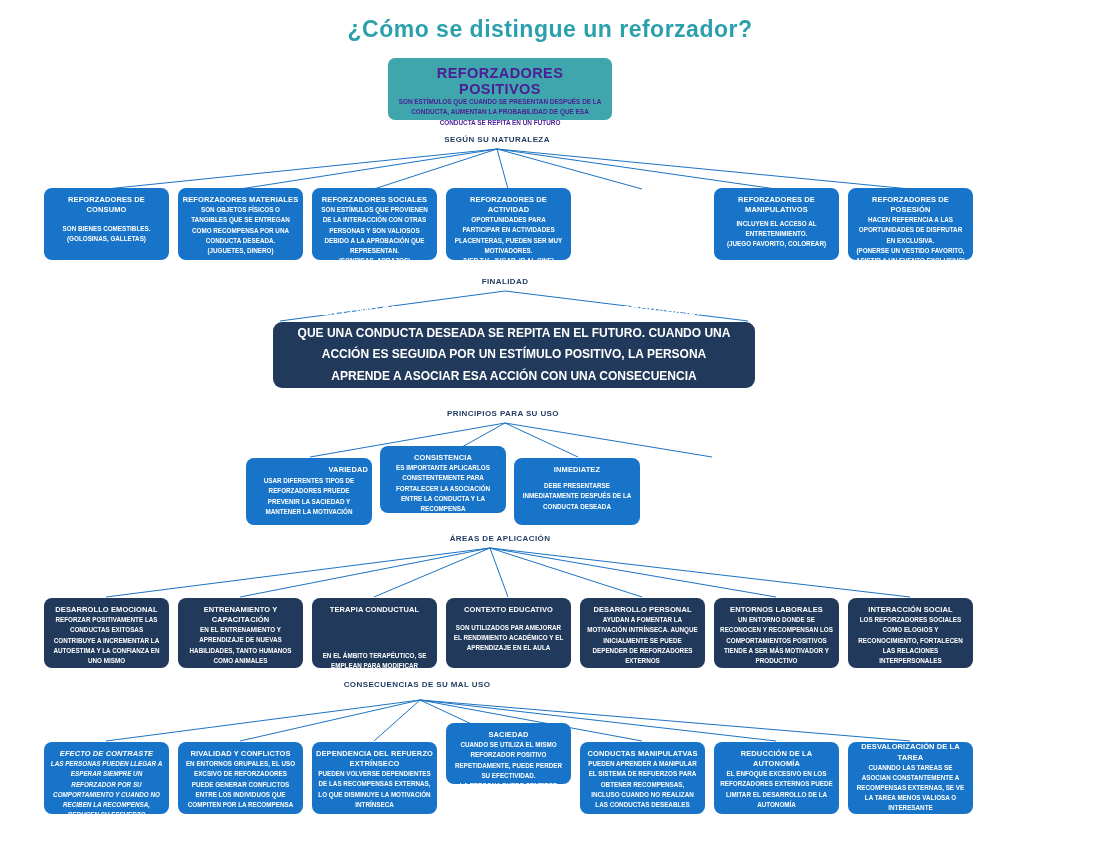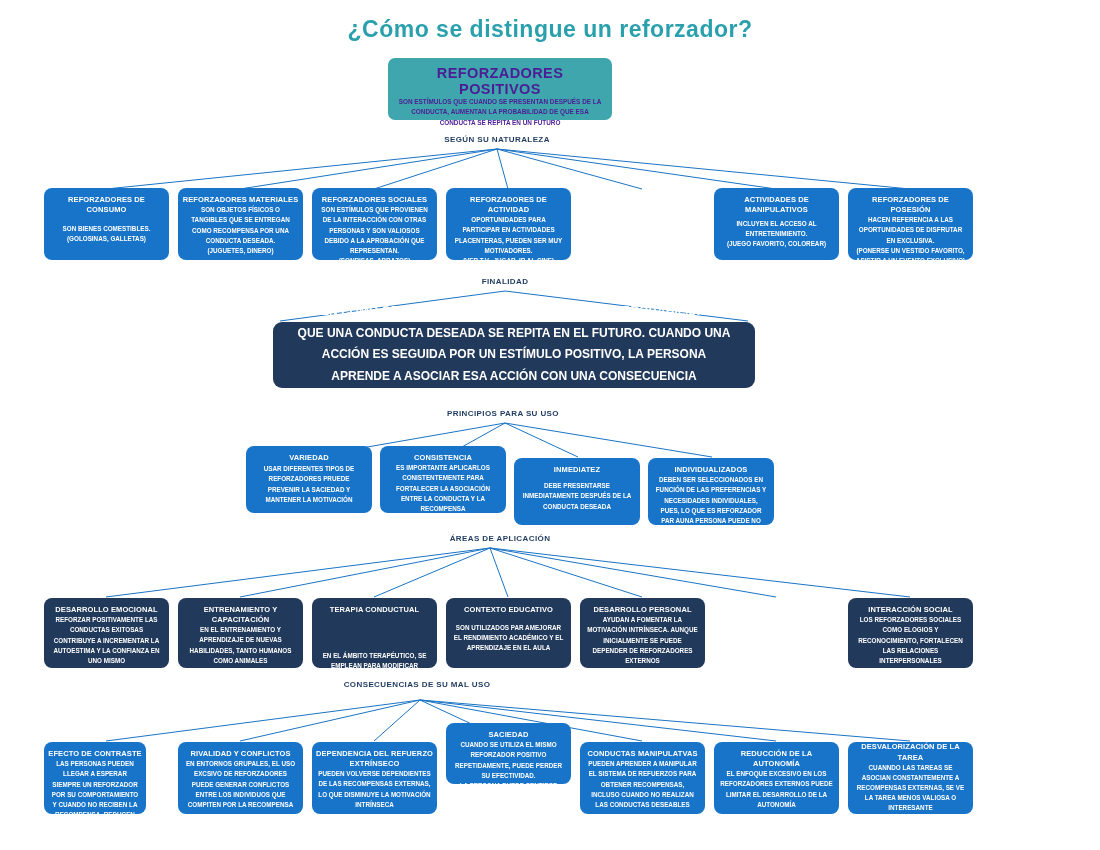--- a/index.html
+++ b/index.html
@@ -97,47 +97,43 @@
     <div class="hd">REFORZADORES SOCIALES</div>
     <div class="bd">SON ESTÍMULOS QUE PROVIENEN DE LA INTERACCIÓN CON OTRAS PERSONAS Y SON VALIOSOS DEBIDO A LA APROBACIÓN QUE REPRESENTAN.
 (SONRISAS, ABRAZOS)</div>
   </div>
   <div class="node blue" style="left:446px;top:188px;width:125px;height:72px;">
     <div class="hd">REFORZADORES DE ACTIVIDAD</div>
     <div class="bd">OPORTUNIDADES PARA PARTICIPAR EN ACTIVIDADES PLACENTERAS, PUEDEN SER MUY MOTIVADORES.
 (VER T.V., JUGAR, IR AL CINE)</div>
   </div>
   <div class="node blue" style="left:714px;top:188px;width:125px;height:72px;">
-    <div class="hd">ACTIVIDADES DE MANIPULATIVOS</div>
+    <div class="hd">REFORZADORES DE MANIPULATIVOS</div>
     <div class="bd">INCLUYEN EL ACCESO AL ENTRETENIMIENTO.
 (JUEGO FAVORITO, COLOREAR)</div>
   </div>
   <div class="node blue" style="left:848px;top:188px;width:125px;height:72px;">
     <div class="hd">REFORZADORES DE POSESIÓN</div>
     <div class="bd">HACEN REFERENCIA A LAS OPORTUNIDADES DE DISFRUTAR EN EXCLUSIVA.
 (PONERSE UN VESTIDO FAVORITO, ASISTIR A UN EVENTO EXCLUSIVO)</div>
   </div>
 
   <div class="finality">TIENEN COMO OBJETIVO PRINCIPAL INCREMENTAR LA PROBABILIDAD DE QUE UNA CONDUCTA DESEADA SE REPITA EN EL FUTURO. CUANDO UNA ACCIÓN ES SEGUIDA POR UN ESTÍMULO POSITIVO, LA PERSONA APRENDE A ASOCIAR ESA ACCIÓN CON UNA CONSECUENCIA FAVORABLE, LO QUE LA MOTIVA A REPETIRLA</div>
 
-  <div class="node blue" style="left:246px;top:446px;width:126px;height:67px;">
+  <div class="node blue" style="left:246px;top:458px;width:126px;height:67px;align-items:flex-end;">
     <div class="hd">VARIEDAD</div>
     <div class="bd">USAR DIFERENTES TIPOS DE REFORZADORES PRUEDE PREVENIR LA SACIEDAD Y MANTENER LA MOTIVACIÓN</div>
   </div>
   <div class="node blue" style="left:380px;top:446px;width:126px;height:67px;">
     <div class="hd">CONSISTENCIA</div>
     <div class="bd">ES IMPORTANTE APLICARLOS CONISTENTEMENTE PARA FORTALECER LA ASOCIACIÓN ENTRE LA CONDUCTA Y LA RECOMPENSA</div>
   </div>
   <div class="node blue" style="left:514px;top:458px;width:126px;height:67px;">
     <div class="hd">INMEDIATEZ</div>
     <div class="bd">DEBE PRESENTARSE INMEDIATAMENTE DESPUÉS DE LA CONDUCTA DESEADA</div>
-  </div>
-  <div class="node blue" style="left:648px;top:458px;width:126px;height:67px;">
-    <div class="hd">INDIVIDUALIZADOS</div>
-    <div class="bd">DEBEN SER SELECCIONADOS EN FUNCIÓN DE LAS PREFERENCIAS Y NECESIDADES INDIVIDUALES, PUES, LO QUE ES REFORZADOR PAR AUNA PERSONA PUEDE NO SERLO PARA OTRA</div>
   </div>
 
   <div class="node navy" style="left:44px;top:598px;width:125px;height:70px;">
     <div class="hd">DESARROLLO EMOCIONAL</div>
     <div class="bd">REFORZAR POSITIVAMENTE LAS CONDUCTAS EXITOSAS CONTRIBUYE A INCREMENTAR LA AUTOESTIMA Y LA CONFIANZA EN UNO MISMO</div>
   </div>
   <div class="node navy" style="left:178px;top:598px;width:125px;height:70px;">
     <div class="hd">ENTRENAMIENTO Y CAPACITACIÓN</div>
     <div class="bd">EN EL ENTRENAMIENTO Y APRENDIZAJE DE NUEVAS HABILIDADES, TANTO HUMANOS COMO ANIMALES</div>
   </div>
@@ -146,26 +142,30 @@
     <div class="bd">EN EL ÁMBITO TERAPÉUTICO, SE EMPLEAN PARA MODIFICAR CONDUCTAS PROBLEMÁTICAS</div>
   </div>
   <div class="node navy" style="left:446px;top:598px;width:125px;height:70px;justify-content:flex-end;">
     <div class="hd">CONTEXTO EDUCATIVO</div>
     <div class="bd">SON UTILIZADOS PAR AMEJORAR EL RENDIMIENTO ACADÉMICO Y EL APRENDIZAJE EN EL AULA</div>
   </div>
   <div class="node navy" style="left:580px;top:598px;width:125px;height:70px;">
     <div class="hd">DESARROLLO PERSONAL</div>
     <div class="bd">AYUDAN A FOMENTAR LA MOTIVACIÓN INTRÍNSECA. AUNQUE INICIALMENTE SE PUEDE DEPENDER DE REFORZADORES EXTERNOS</div>
   </div>
+  <div class="node navy" style="left:714px;top:598px;width:125px;height:70px;">
+    <div class="hd">ENTORNOS LABORALES</div>
+    <div class="bd">UN ENTORNO DONDE SE RECONOCEN Y RECOMPENSAN LOS COMPORTAMIENTOS POSITIVOS TIENDE A SER MÁS MOTIVADOR Y PRODUCTIVO</div>
+  </div>
   <div class="node navy" style="left:848px;top:598px;width:125px;height:70px;">
     <div class="hd">INTERACCIÓN SOCIAL</div>
     <div class="bd">LOS REFORZADORES SOCIALES COMO ELOGIOS Y RECONOCIMIENTO, FORTALECEN LAS RELACIONES INTERPERSONALES</div>
   </div>
 
-  <div class="node blue" style="left:44px;top:742px;width:102px;height:72px;">
+  <div class="node blue" style="left:44px;top:742px;width:125px;height:72px;font-style:italic;">
     <div class="hd">EFECTO DE CONTRASTE</div>
     <div class="bd">LAS PERSONAS PUEDEN LLEGAR A ESPERAR SIEMPRE UN REFORZADOR POR SU COMPORTAMIENTO Y CUANDO NO RECIBEN LA RECOMPENSA, REDUCEN SU ESFUERZO</div>
   </div>
   <div class="node blue" style="left:178px;top:742px;width:125px;height:72px;">
     <div class="hd">RIVALIDAD Y CONFLICTOS</div>
     <div class="bd">EN ENTORNOS GRUPALES, EL USO EXCSIVO DE REFORZADORES PUEDE GENERAR CONFLICTOS ENTRE LOS INDIVIDUOS QUE COMPITEN POR LA RECOMPENSA</div>
   </div>
   <div class="node blue" style="left:312px;top:742px;width:125px;height:72px;">
     <div class="hd">DEPENDENCIA DEL REFUERZO EXTRÍNSECO</div>
     <div class="bd">PUEDEN VOLVERSE DEPENDIENTES DE LAS RECOMPENSAS EXTERNAS, LO QUE DISMINUYE LA MOTIVACIÓN INTRÍNSECA</div>

